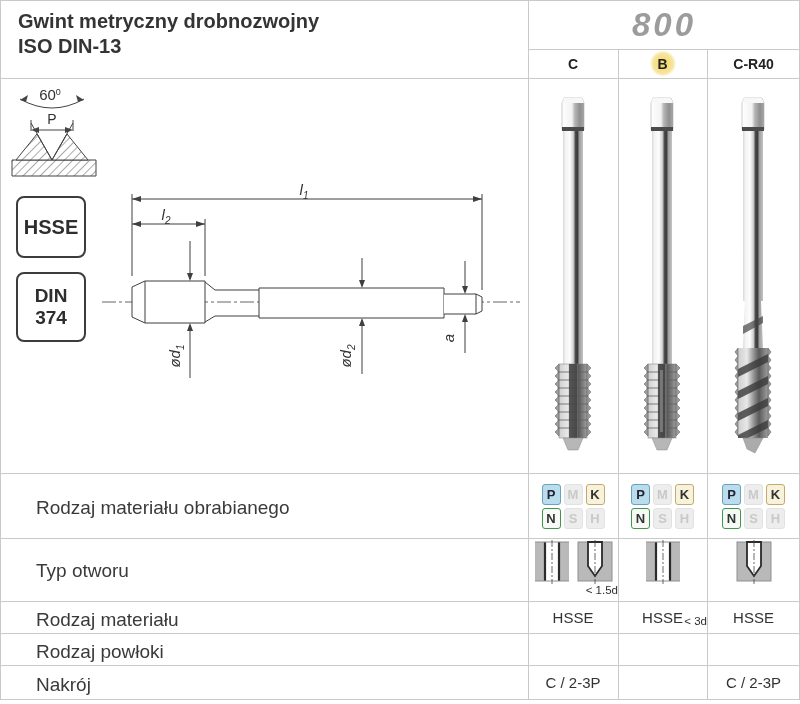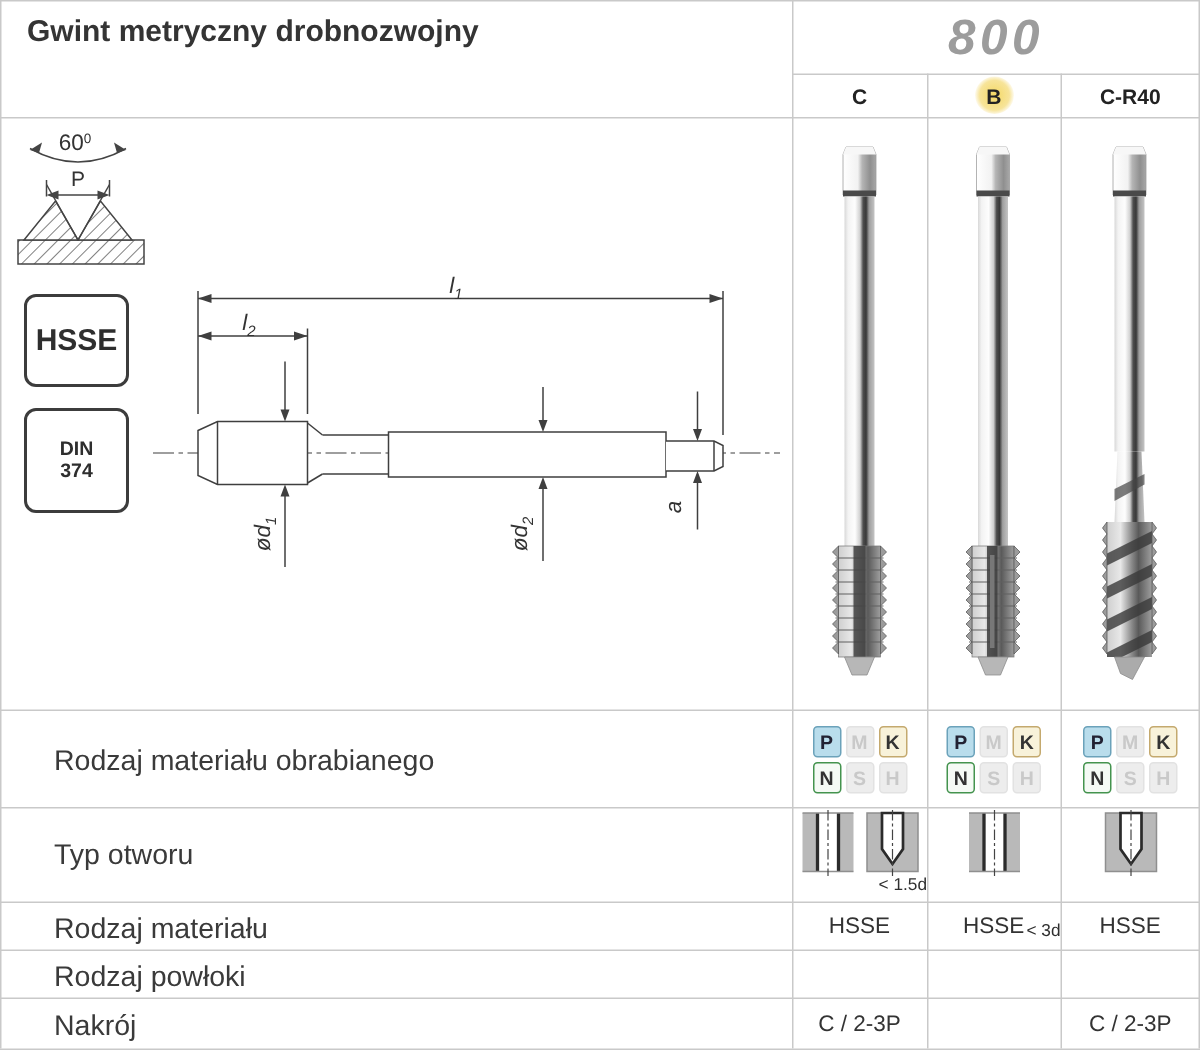--- a/index.html
+++ b/index.html
@@ -17,21 +17,21 @@
   
   .colhead{position:absolute;top:49px;height:29px;display:flex;align-items:center;
            justify-content:center;font-size:14px;font-weight:bold;color:#222;}
   .hl-b{display:inline-flex;align-items:center;justify-content:center;width:26px;height:25px;
         border-radius:50%;background:radial-gradient(circle,#f4d863 0%,#f7e49a 55%,rgba(247,228,154,0) 75%);}
   
   .stdbox{position:absolute;left:16px;width:70px;border:2.5px solid #3c3c3c;border-radius:8px;
           background:#fff;display:flex;align-items:center;justify-content:center;
           font-weight:bold;color:#2e2e2e;text-align:center;box-sizing:border-box;}
   .hsse{top:196px;height:62px;font-size:20px;}
-  .din{top:272px;height:70px;font-size:13px;line-height:1.15;}
+  .din{top:272px;height:70px;font-size:19px;line-height:1.15;}
   
   .rowlabel{position:absolute;left:36px;font-size:19px;color:#3a3a3a;}
   .cellval{position:absolute;display:flex;align-items:center;justify-content:center;
            font-size:15px;color:#333;}
   
   .badgecell{position:absolute;top:477px;height:58px;display:flex;align-items:center;justify-content:center;}
   .badges{display:grid;grid-template-columns:19px 19px 19px;grid-auto-rows:21px;gap:3px;}
   .badge{display:flex;align-items:center;justify-content:center;font-size:13px;font-weight:bold;
          border-radius:3px;border:1px solid;box-sizing:border-box;}
   .b-p{background:#b9ddec;border-color:#6ba2ba;color:#223;}
@@ -92,20 +92,21 @@
   <div class="hl" style="left:0;top:665px;width:800px;"></div>
   <div class="hl" style="left:0;top:699px;width:800px;"></div>
   <div class="vl" style="left:0;top:0;height:699px;"></div>
   <div class="vl" style="left:799px;top:0;height:699px;"></div>
   <div class="vl" style="left:528px;top:0;height:699px;"></div>
   <div class="vl" style="left:618px;top:49px;height:650px;"></div>
   <div class="vl" style="left:707px;top:49px;height:650px;"></div>
 
   <div class="title">
     <div>Gwint metryczny drobnozwojny</div>
+    <div>ISO DIN-13</div>
   </div>
 
   <div class="series-box">
     <span class="series">800</span>
   </div>
 
   <div class="colhead" style="left:528px;width:90px;">
     <span>C</span>
   </div>
   <div class="colhead" style="left:618px;width:89px;">

